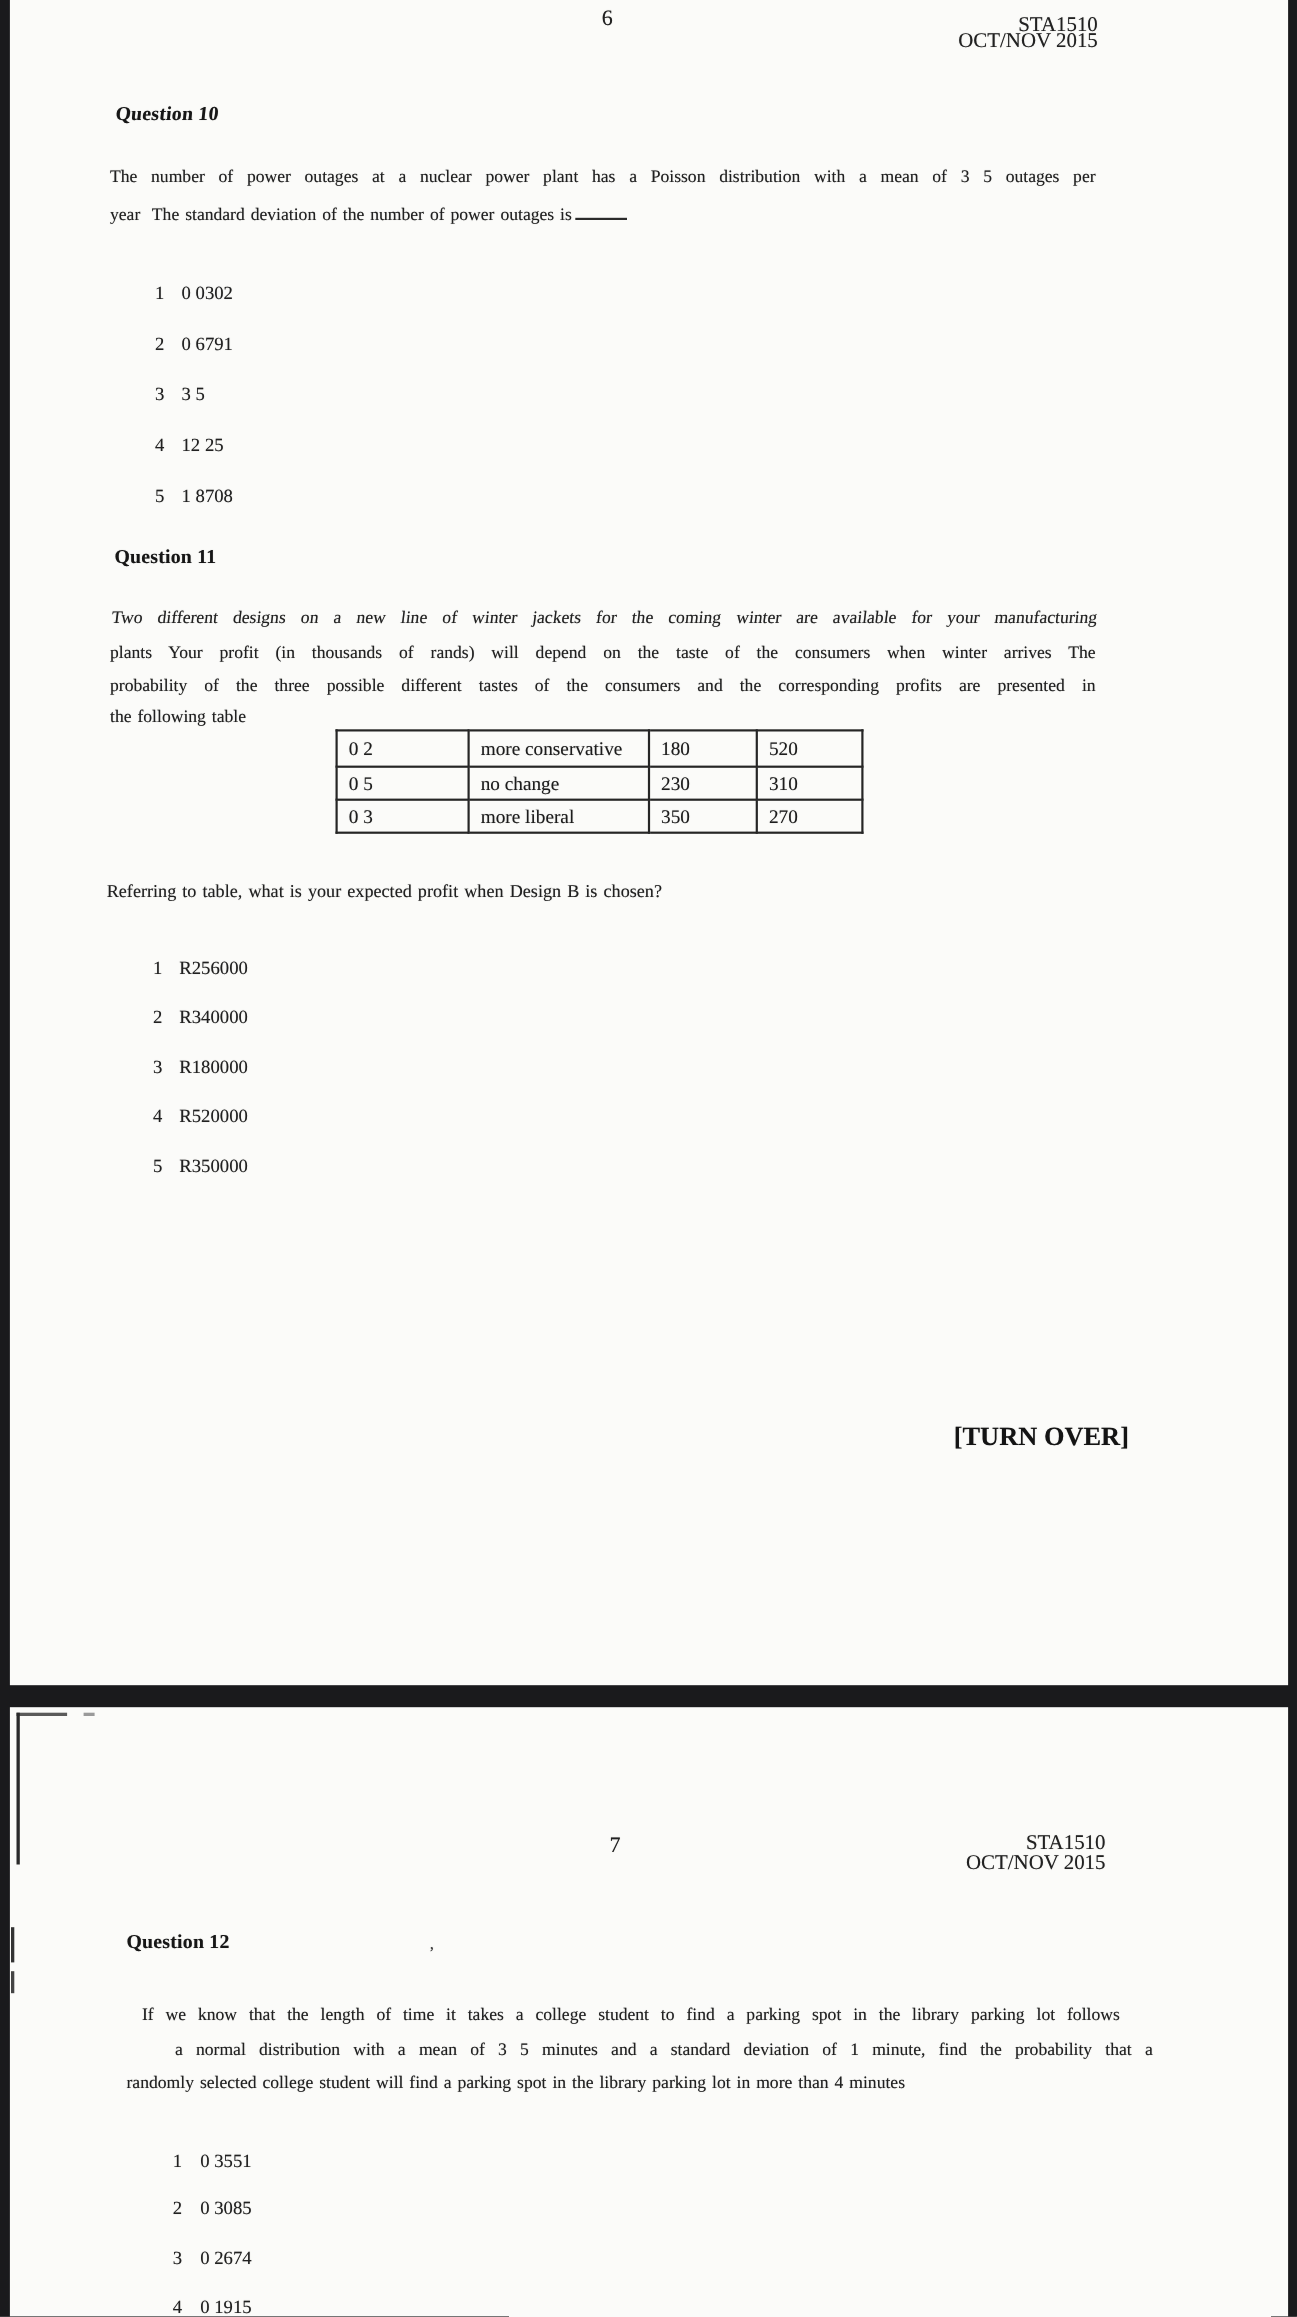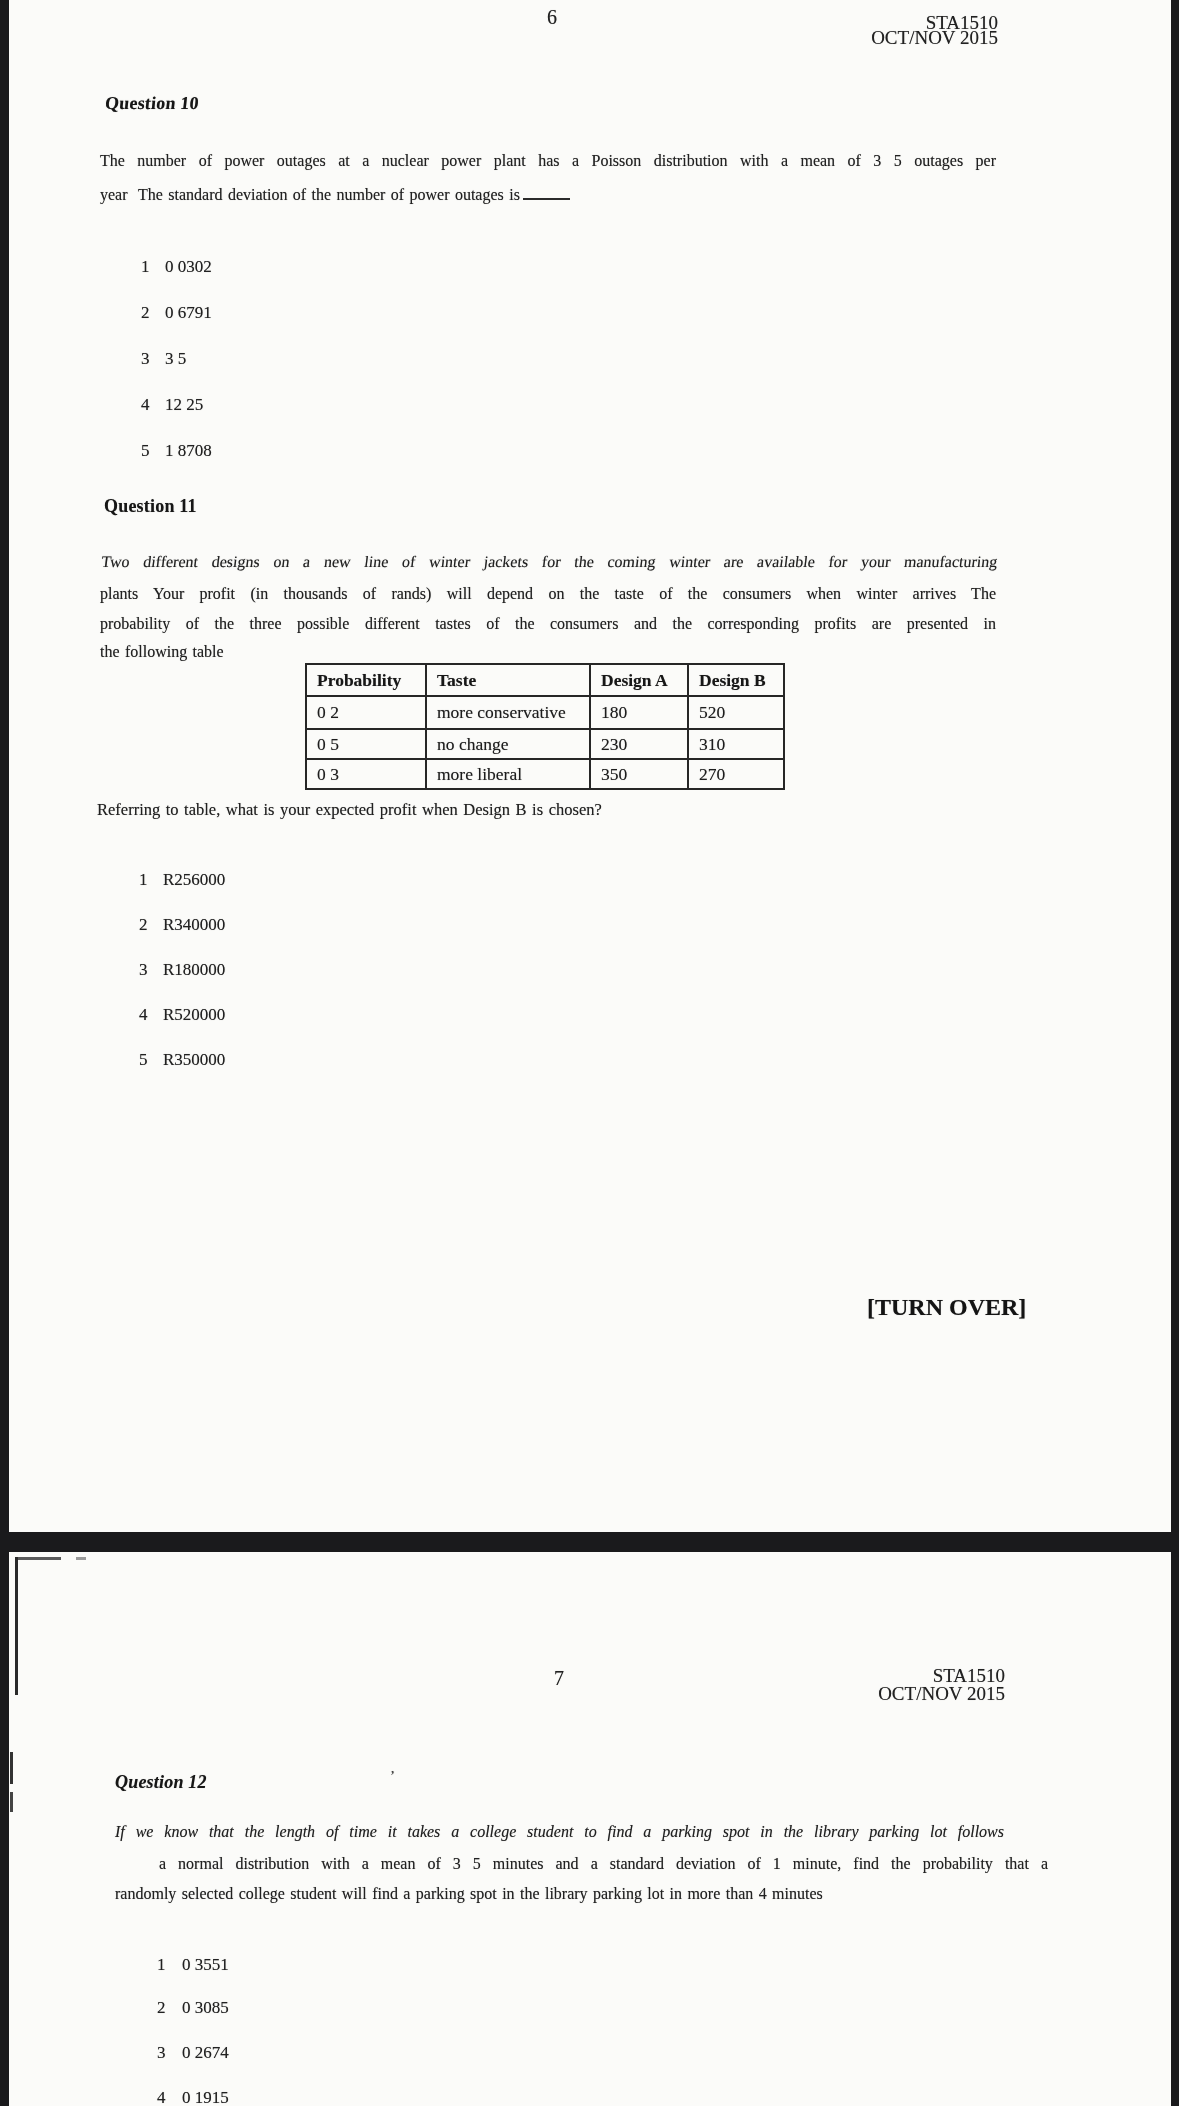--- a/index.html
+++ b/index.html
@@ -94,26 +94,20 @@
   <div class="t body16" style="left:91px; top:641px;">the following table</div>
 
   <table class="profit">
     <colgroup>
       <col style="width:120px">
         <col style="width:164px">
         <col style="width:98px">
         <col style="width:96px">
     </colgroup>
     <tbody>
-        <tr style="height:32px;">
-      <th>Probability</th>
-      <th>Taste</th>
-      <th>Design A</th>
-      <th>Design B</th>
-    </tr>
     <tr style="height:33px;">
       <td>0 2</td>
       <td>more conservative</td>
       <td>180</td>
       <td>520</td>
     </tr>
     <tr style="height:30px;">
       <td>0 5</td>
       <td>no change</td>
       <td>230</td>
@@ -155,24 +149,24 @@
   <div class="artifact" style="left:6px; top:5px; width:3px; height:138px; background:#2a2a2a;"></div>
   <div class="artifact" style="left:67px; top:5px; width:10px; height:3px; background:#9a9a9a;"></div>
   <div class="artifact" style="left:1px; top:200px; width:3px; height:32px; background:#333333;"></div>
   <div class="artifact" style="left:1px; top:240px; width:3px; height:20px; background:#444444;"></div>
 
   <div class="t pageno" style="left:545px; top:115px;">7</div>
 
   <div class="t hdrblk" style="left:700px; top:114px; width:296px;">STA1510</div>
   <div class="t hdrblk" style="left:700px; top:132px; width:296px;">OCT/NOV 2015</div>
 
-  <div class="t qh" style="left:106px; top:220px;font-style:italic;">Question 12</div>
+  <div class="t qh" style="left:106px; top:203px;">Question 12</div>
   <div class="t stray" style="left:381px; top:216px;">’</div>
 
-  <div class="t body16 just" style="left:106px; top:269px; width:889px;font-style:italic;">If we know that the length of time it takes a college student to find a parking spot in the library parking lot follows</div>
+  <div class="t body16 just" style="left:120px; top:269px; width:889px;">If we know that the length of time it takes a college student to find a parking spot in the library parking lot follows</div>
   <div class="t body16 just" style="left:106px; top:301px; width:889px;margin-left:44px;">a normal distribution with a mean of 3 5 minutes and a standard deviation of 1 minute, find the probability that a</div>
   <div class="t body16" style="left:106px; top:331px; width:889px;">randomly selected college student will find a parking spot in the library parking lot in more than 4 minutes</div>
 
   <div class="t opt" style="left:131px; top:381px;">
     <span class="n" style="width:25px;">1</span><span>0 3551</span>
   </div>
   <div class="t opt" style="left:131px; top:424px;">
     <span class="n" style="width:25px;">2</span><span>0 3085</span>
   </div>
   <div class="t opt" style="left:131px; top:469px;">

